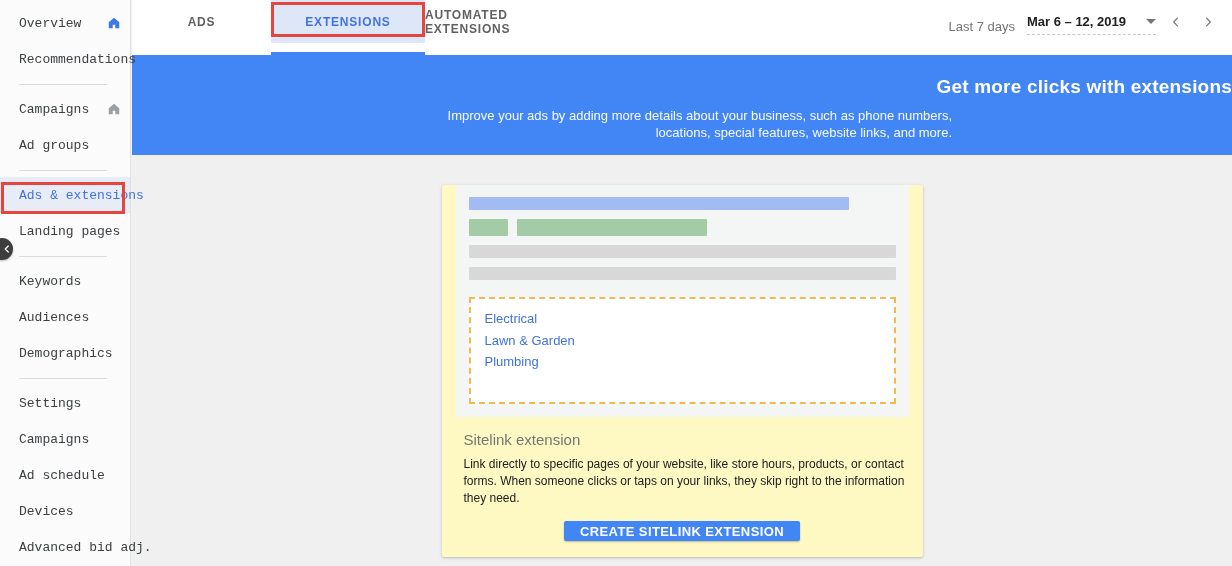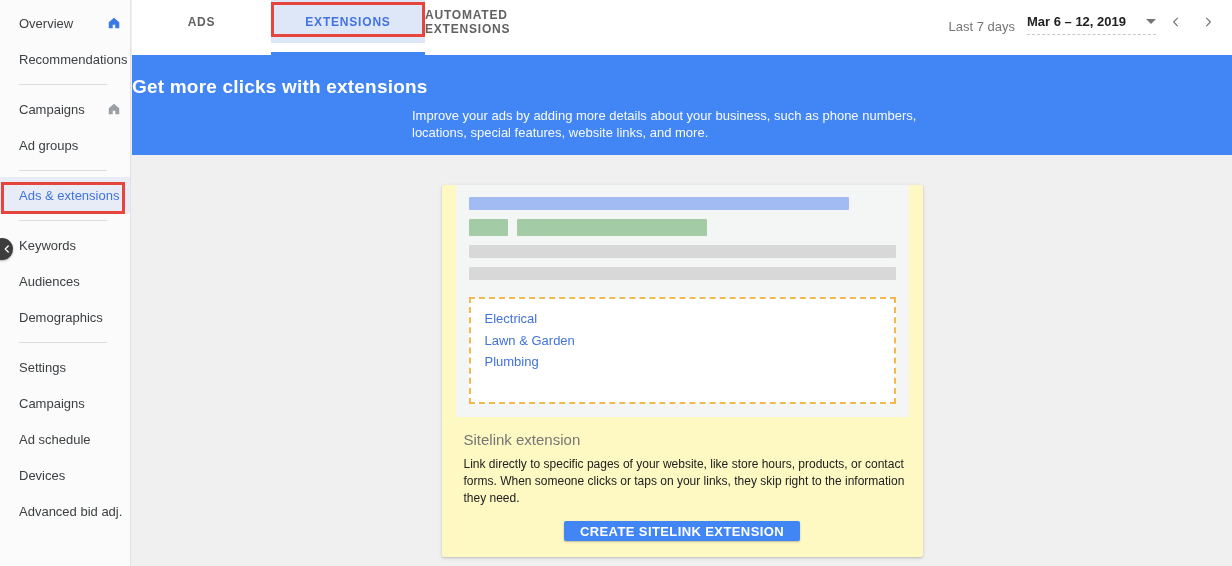--- a/index.html
+++ b/index.html
@@ -3,21 +3,21 @@
 <meta charset="utf-8">
 <style>
   * { margin:0; padding:0; box-sizing:border-box; }
   html,body { width:1232px; height:566px; }
   body { font-family:"Liberation Sans","DejaVu Sans",sans-serif; background:#f0f0f0; }
   .app { position:relative; width:1232px; height:566px; overflow:hidden; background:#f0f0f0; }
 
   
   .sidebar { position:absolute; left:0; top:0; width:131px; height:566px;
              background:#fbfbfb; border-right:1px solid #e2e2e2; z-index:5; }
-  .nav { padding-top:5px; }
+  .nav { padding-top:5px;font-family:Liberation Mono, monospace; }
   .nav-item { height:36px; display:flex; align-items:center; justify-content:space-between;
               padding:0 9px 0 19px; font-size:13px; color:#3c4043; cursor:pointer; }
   .nav-item .nav-label { white-space:nowrap; }
   .nav-item.selected { background:#e7ecf7; color:#4272db; }
   .nav-divider { height:14px; display:flex; align-items:center; }
   .nav-divider .line { height:1px; background:#dcdcdc; width:88px; margin-left:19px; }
   .home-ic { flex:0 0 auto; display:flex; }
   .home-blue { color:#3b78e8; }
   .home-gray { color:#9aa0a6; }
 
@@ -46,21 +46,21 @@
   .date-button { display:flex; align-items:center; padding-bottom:5px; padding-top:5px;
                  border-bottom:1px dashed #c8c8c8; cursor:pointer; }
   .date-value { font-size:13px; font-weight:700; color:#212124; white-space:nowrap; }
   .caret-down { width:0; height:0; border-left:5px solid transparent;
                 border-right:5px solid transparent; border-top:5px solid #757575;
                 margin-left:20px; }
   .chev-btn { display:flex; align-items:center; justify-content:center; width:24px;
               height:24px; margin-left:8px; cursor:pointer; }
 
   
-  .banner { height:100px; background:#4285f4; color:#ffffff; text-align:left;
+  .banner { height:100px; background:#4285f4; color:#ffffff; text-align:right;
             padding-top:21px; }
   .banner-title { font-size:19px; font-weight:700; letter-spacing:.2px; }
   .banner-sub { font-size:13px; line-height:16.5px; max-width:540px; margin:10px auto 0;
                 color:rgba(255,255,255,.96); }
 
   
   .content { height:423px; background:#f0f0f0; }
   .card { width:481px; margin:30px auto 0; background:#fef9c3; border-radius:2px;
           box-shadow:0 1px 2px rgba(0,0,0,.14), 0 1px 4px rgba(0,0,0,.1);
           padding-bottom:12px; }
@@ -122,20 +122,23 @@
         </span>
       </div>
       <div class="nav-item">
         <span class="nav-label">Ad groups</span>
       </div>
       <div class="nav-divider">
           <span class="line"></span>
         </div>
       <div class="nav-item selected">
         <span class="nav-label">Ads &amp; extensions</span>
+      </div>
+      <div class="nav-item">
+        <span class="nav-label">Landing pages</span>
       </div>
       <div class="nav-divider">
           <span class="line"></span>
         </div>
       <div class="nav-item">
         <span class="nav-label">Keywords</span>
       </div>
       <div class="nav-item">
         <span class="nav-label">Audiences</span>
       </div>

